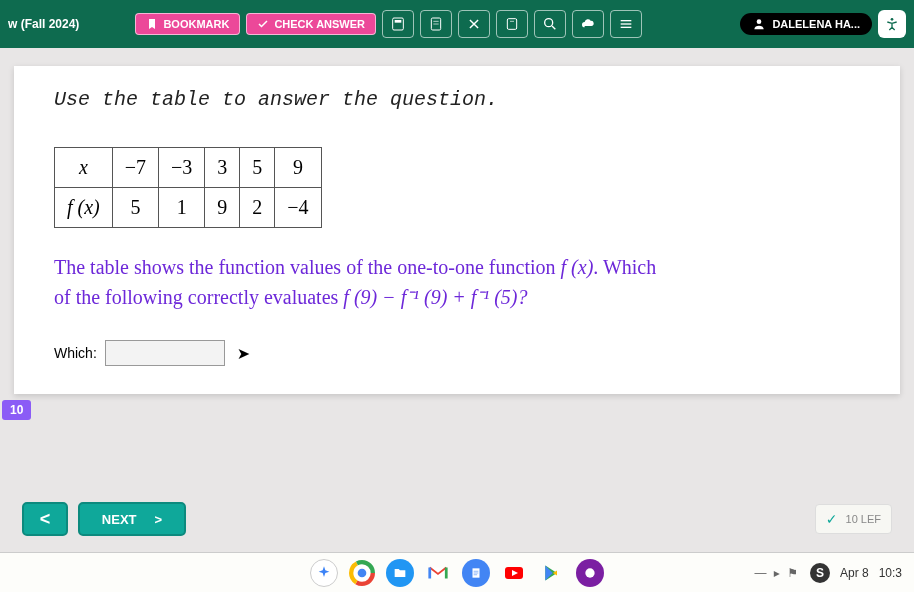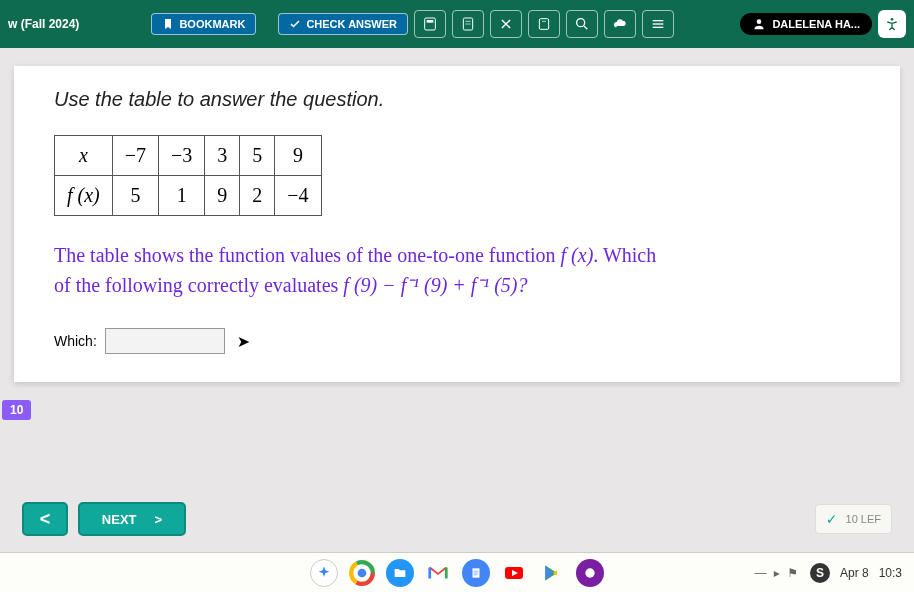--- a/index.html
+++ b/index.html
@@ -32,22 +32,21 @@
   border: 1.5px solid rgba(255,255,255,0.6);
   border-radius: 4px;
   padding: 4px 10px;
   color: white;
   font-size: 11px;
   font-weight: bold;
   display: flex;
   align-items: center;
   gap: 5px;
   cursor: pointer;
-  background: #0369a1;
-  margin-left: 16px;
+  background: #ec4899;
 }
 .icon-btn {
   border: 1.5px solid rgba(255,255,255,0.6);
   border-radius: 4px;
   width: 32px;
   height: 28px;
   display: flex;
   align-items: center;
   justify-content: center;
   color: white;
@@ -80,24 +79,24 @@
 
 .content {
   background: white;
   margin: 18px 14px 0 14px;
   padding: 22px 36px 28px 40px;
   box-shadow: 0 2px 6px rgba(0,0,0,0.15);
   position: relative;
 }
 .instruction {
   font-style: italic;
-  font-family: Liberation Sans, sans-serif;
+  font-family: Liberation Mono, monospace;
   font-size: 20px;
   color: #222;
-  margin-bottom: 24px;
+  margin-bottom: 36px;
 }
 table.func {
   border-collapse: collapse;
   margin-bottom: 24px;
 }
 table.func td {
   border: 1px solid #555;
   padding: 8px 12px;
   font-size: 20px;
   text-align: center;

